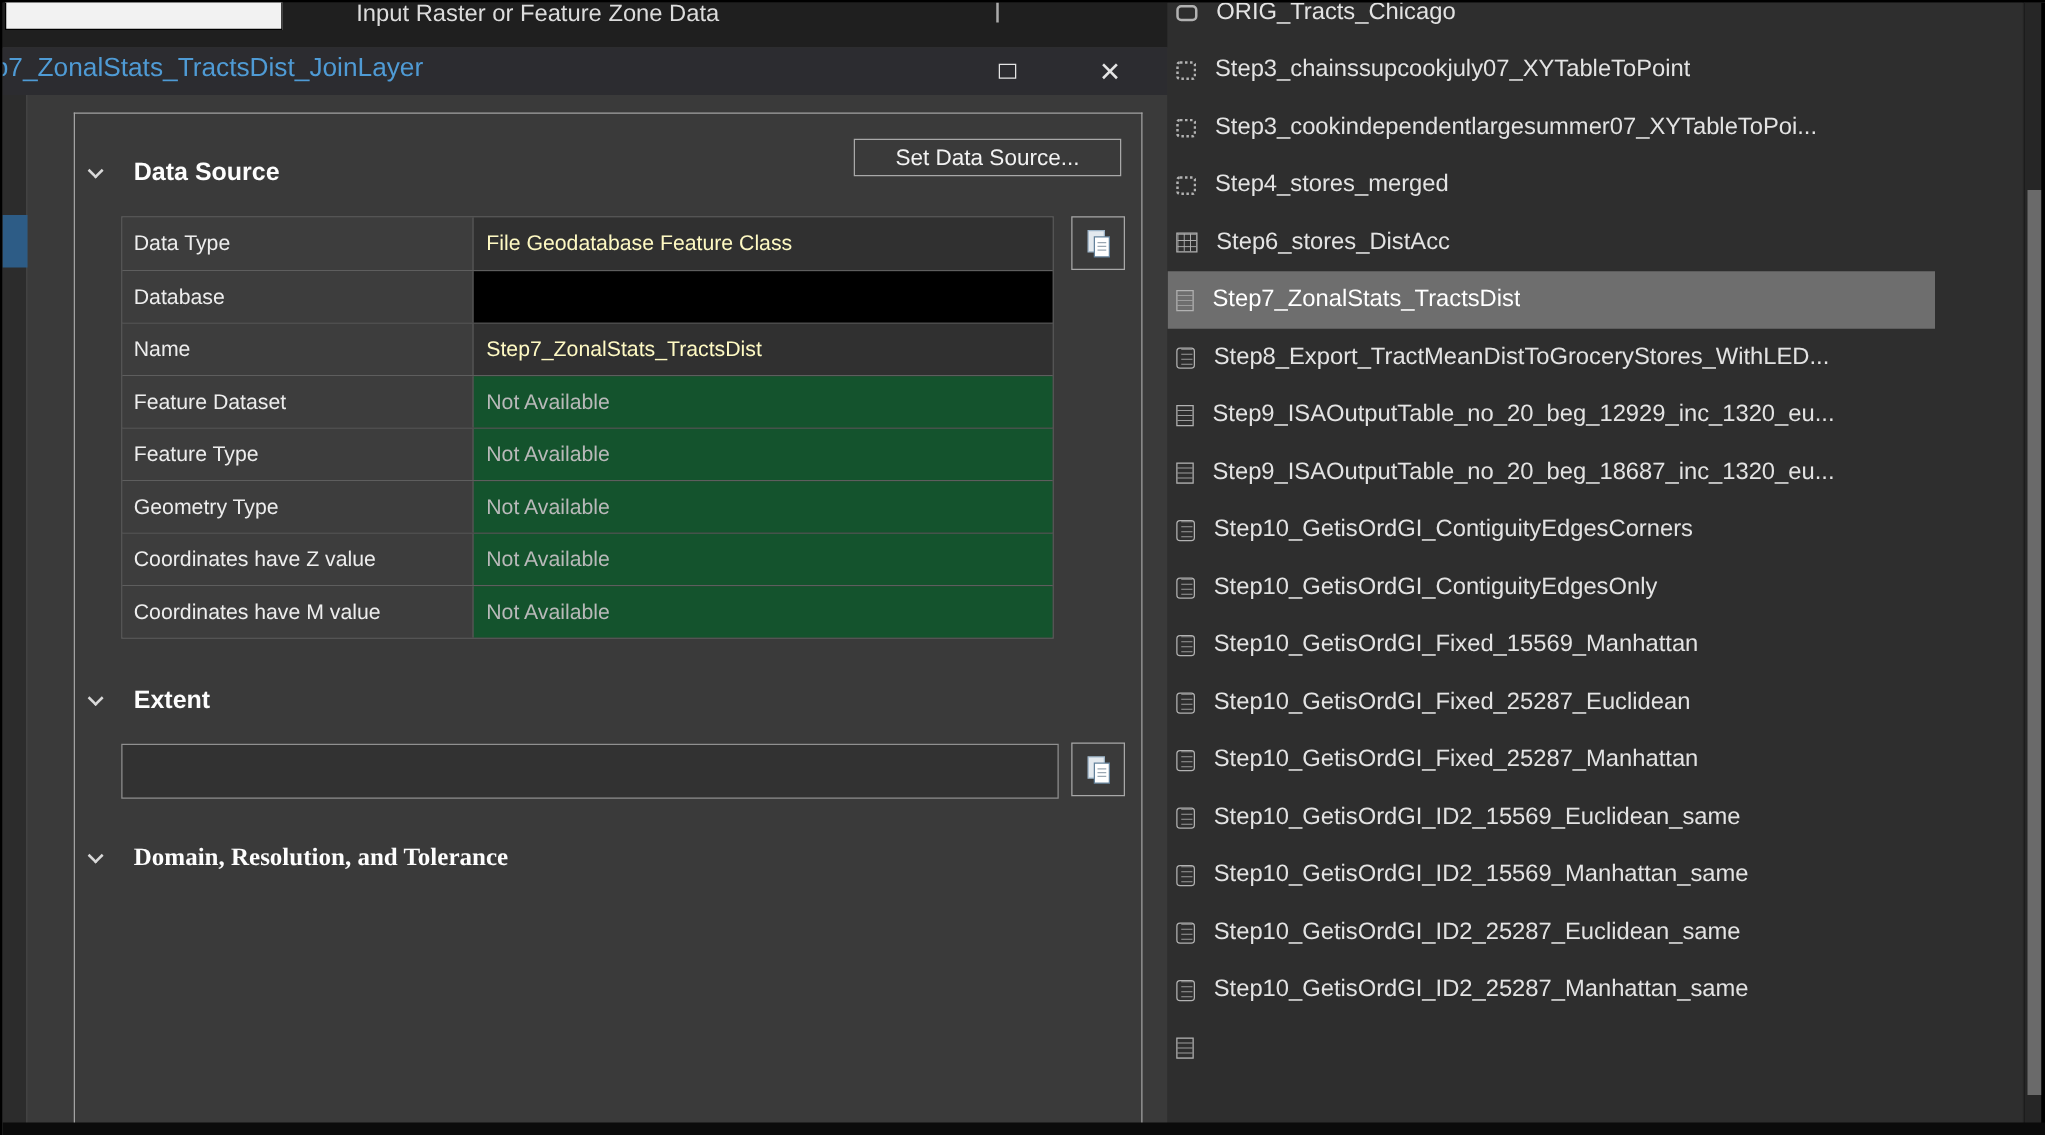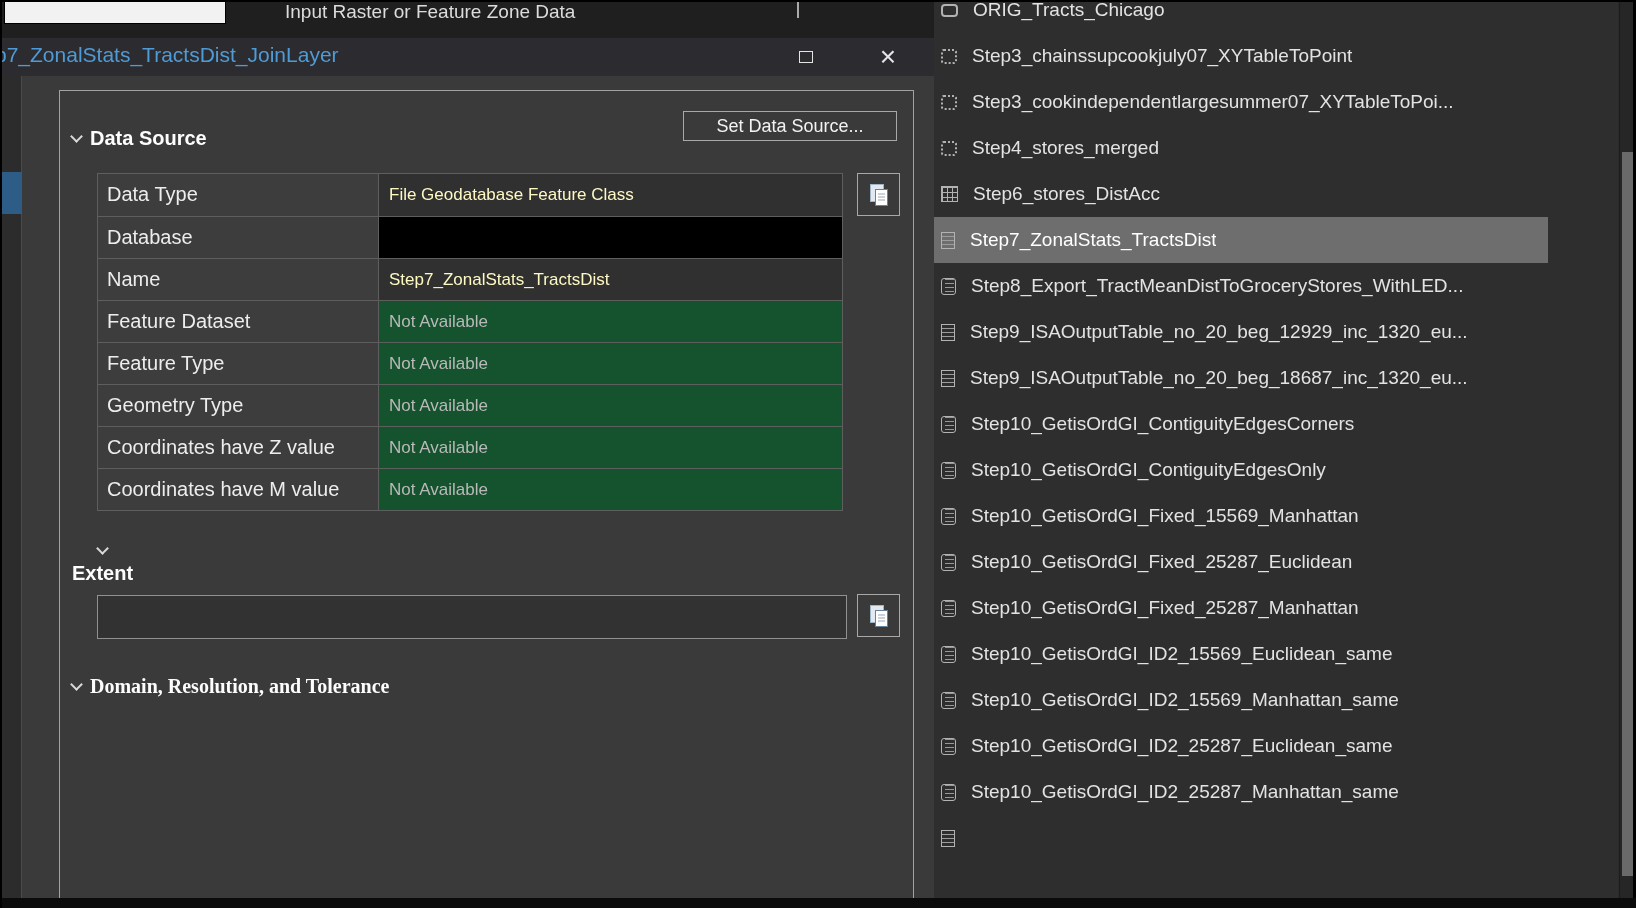--- a/index.html
+++ b/index.html
@@ -24,38 +24,38 @@
   .dialog-title { position:absolute; left:-7px; top:5px; font-size:21px; color:#4f9bd5; white-space:nowrap; }
   .win-btn { position:absolute; top:0; width:48px; height:38px; display:flex; align-items:center; justify-content:center; cursor:pointer; }
   .btn-max { left:780px; }
   .btn-close { left:862px; }
   .max-glyph { display:inline-block; width:14px; height:12px; border:1px solid #e5e5e5; }
   .close-glyph { font-size:28px; color:#e5e5e5; line-height:1; font-weight:300; }
 
   .frame { position:absolute; left:57px; top:52px; width:855px; height:820px;
            border:1px solid #a2a2a2; border-bottom:none; }
 
-  .section-header { position:absolute; display:flex; align-items:center; gap:9px;
+  .section-header { position:absolute; display:flex; align-items:center; gap:26px;
                     font-size:20px; font-weight:bold; color:#fdfdfd; cursor:pointer; }
   .hdr-datasource { left:12px; top:36px; }
-  .hdr-extent     { left:12px; top:458px;flex-direction:column; }
+  .hdr-extent     { left:12px; top:458px; }
   .hdr-domain     { left:12px; top:584px;font-family:Liberation Serif, serif; }
   .chevron { display:inline-block; width:9px; height:9px;
              border-left:2px solid #d9d9d9; border-bottom:2px solid #d9d9d9;
              transform:rotate(-45deg); margin-top:-5px; }
 
   .set-ds-btn { position:absolute; right:16px; top:20px; width:214px; height:30px;
                 background:#3a3a3a; border:1px solid #a8a8a8; color:#f2f2f2;
                 font-size:18px; font-family:"Liberation Sans", sans-serif; cursor:pointer; }
 
   .ds-table { position:absolute; left:37px; top:82px; width:746px; border:1px solid #5e5e5e; }
   .ds-row { display:grid; grid-template-columns:281px 1fr; height:42px; }
   .ds-row + .ds-row { border-top:1px solid #5e5e5e; }
   .ds-label { background:#3d3d3d; border-right:1px solid #5e5e5e; color:#ededed;
-              font-size:20px; line-height:41px; padding-left:9px; white-space:nowrap; overflow:hidden; }
+              font-size:17px; line-height:41px; padding-left:9px; white-space:nowrap; overflow:hidden; }
   .ds-value { background:#303030; color:#fef9c3; font-size:17px; line-height:41px;
               padding-left:10px; white-space:nowrap; overflow:hidden; }
   .ds-value[data-state="na"] { background:#14532d; color:#b9b9b9; }
   .ds-value[data-state="redacted"] { background:#000; }
 
   .copy-btn { position:absolute; width:43px; height:43px; background:#3a3a3a;
               border:1px solid #a8a8a8; display:flex; align-items:center; justify-content:center; cursor:pointer; }
   .copy-btn-1 { left:797px; top:82px; }
   .copy-btn-2 { left:797px; top:503px; }
 

